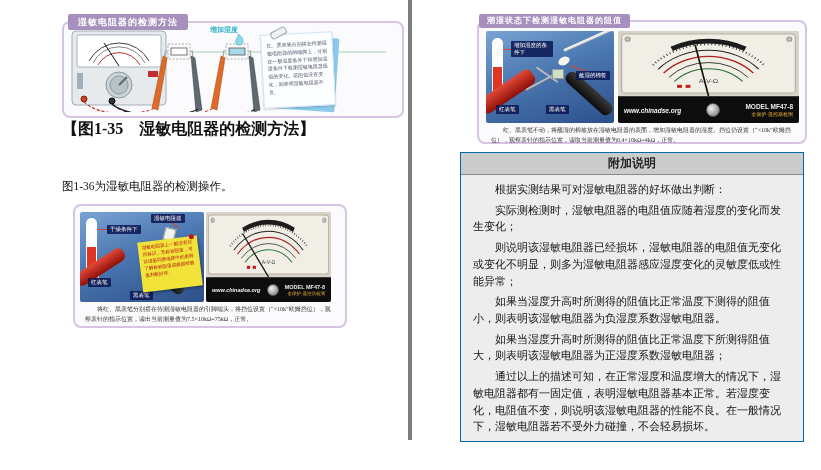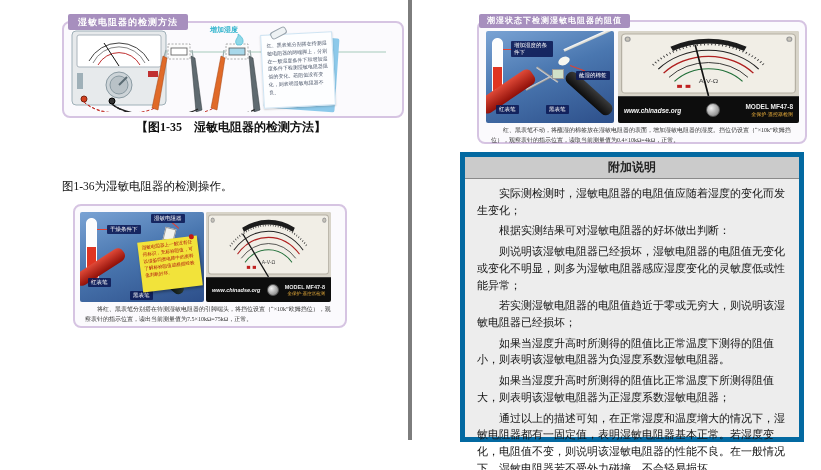--- a/index.html
+++ b/index.html
@@ -62,28 +62,28 @@
   .notepaper{position:absolute;z-index:6;}
   .sheet-back{position:absolute;left:4px;top:3px;right:-3px;bottom:-3px;background:#8cc9ea;
               border-radius:2px;transform:rotate(4deg);}
   .sheet{position:absolute;inset:0;background:#fdfeff;border:1px solid #cfe4f3;transform:rotate(-3deg);
          padding:7px 5px 4px;box-shadow:0 1px 2px rgba(0,0,0,.2);}
   .sheet-text{font-size:5px;line-height:1.55;color:#4a5568;font-family:"Liberation Sans",sans-serif;}
   .clip{position:absolute;left:8px;top:-4px;width:15px;height:6px;border:1.5px solid #97a2ab;
         border-radius:3px;transform:rotate(-28deg);background:#eef2f4;z-index:7;}
 
   
-  .fig-caption{position:absolute;font-weight:bold;font-size:12px;color:#111;text-align:center;}
+  .fig-caption{position:absolute;font-weight:bold;font-size:16px;color:#111;}
   .heading{position:absolute;font-weight:bold;font-size:15px;color:#000;white-space:nowrap;}
   .heading .num{margin-right:14px;}
   .bodytext{position:absolute;font-size:11.5px;color:#111;}
   .photo-caption{position:absolute;font-size:6px;line-height:1.7;color:#333;text-indent:2em;}
 
   
-  .notebox{position:absolute;left:48px;top:152px;width:344px;height:290px;border:5px solid #0369a1;
+  .notebox{position:absolute;left:48px;top:152px;width:344px;height:290px;border:1px solid #0369a1;
            background:#ededed;box-sizing:border-box;}
   .notebox-header{height:21px;line-height:21px;background:#cbcbcb;border-bottom:1px solid #8a8a8a;
                   text-align:center;font-weight:bold;font-size:12px;color:#222;}
   .notebox-body{padding:6px 12px 8px;}
   .notebox-body p{margin:0 0 4px;font-size:11px;line-height:1.52;text-indent:2em;color:#151515;}
 </style>
 </head>
 <body>
 
 <div class="canvas">
@@ -250,23 +250,22 @@
             <div class="panel-tag" style="font-size:5px;">全保护·遥控器检测</div>
           </span>
         </div>
       </div>
       <div class="photo-caption" style="left:12px;top:103px;width:302px;">红、黑表笔不动，将蘸湿的棉签放在湿敏电阻器的表面，增加湿敏电阻器的湿度。挡位仍设置（“×10k”欧姆挡位），观察表针的指示位置，读取当前测量值为0.4×10kΩ=4kΩ，正常。</div>
     </div>
 
     <div class="notebox">
       <div class="notebox-header">附加说明</div>
       <div class="notebox-body">
+        <p>根据实测结果可对湿敏电阻器的好坏做出判断：</p>
         <p>实际测检测时，湿敏电阻器的电阻值应随着湿度的变化而发生变化；</p>
-        <p>根据实测结果可对湿敏电阻器的好坏做出判断：</p>
         <p>则说明该湿敏电阻器已经损坏，湿敏电阻器的电阻值无变化或变化不明显，则多为湿敏电阻器感应湿度变化的灵敏度低或性能异常；</p>
-        <p>若实测湿敏电阻器的电阻值趋近于零或无穷大，则说明该湿敏电阻器已经损坏；</p>
         <p>如果当湿度升高时所测得的阻值比正常温度下测得的阻值小，则表明该湿敏电阻器为负湿度系数湿敏电阻器。</p>
         <p>如果当湿度升高时所测得的阻值比正常温度下所测得阻值大，则表明该湿敏电阻器为正湿度系数湿敏电阻器；</p>
         <p>通过以上的描述可知，在正常湿度和温度增大的情况下，湿敏电阻器都有一固定值，表明湿敏电阻器基本正常。若湿度变化，电阻值不变，则说明该湿敏电阻器的性能不良。在一般情况下，湿敏电阻器若不受外力碰撞，不会轻易损坏。</p>
       </div>
     </div>
   </div>
 </div>
 
 </body></html>

